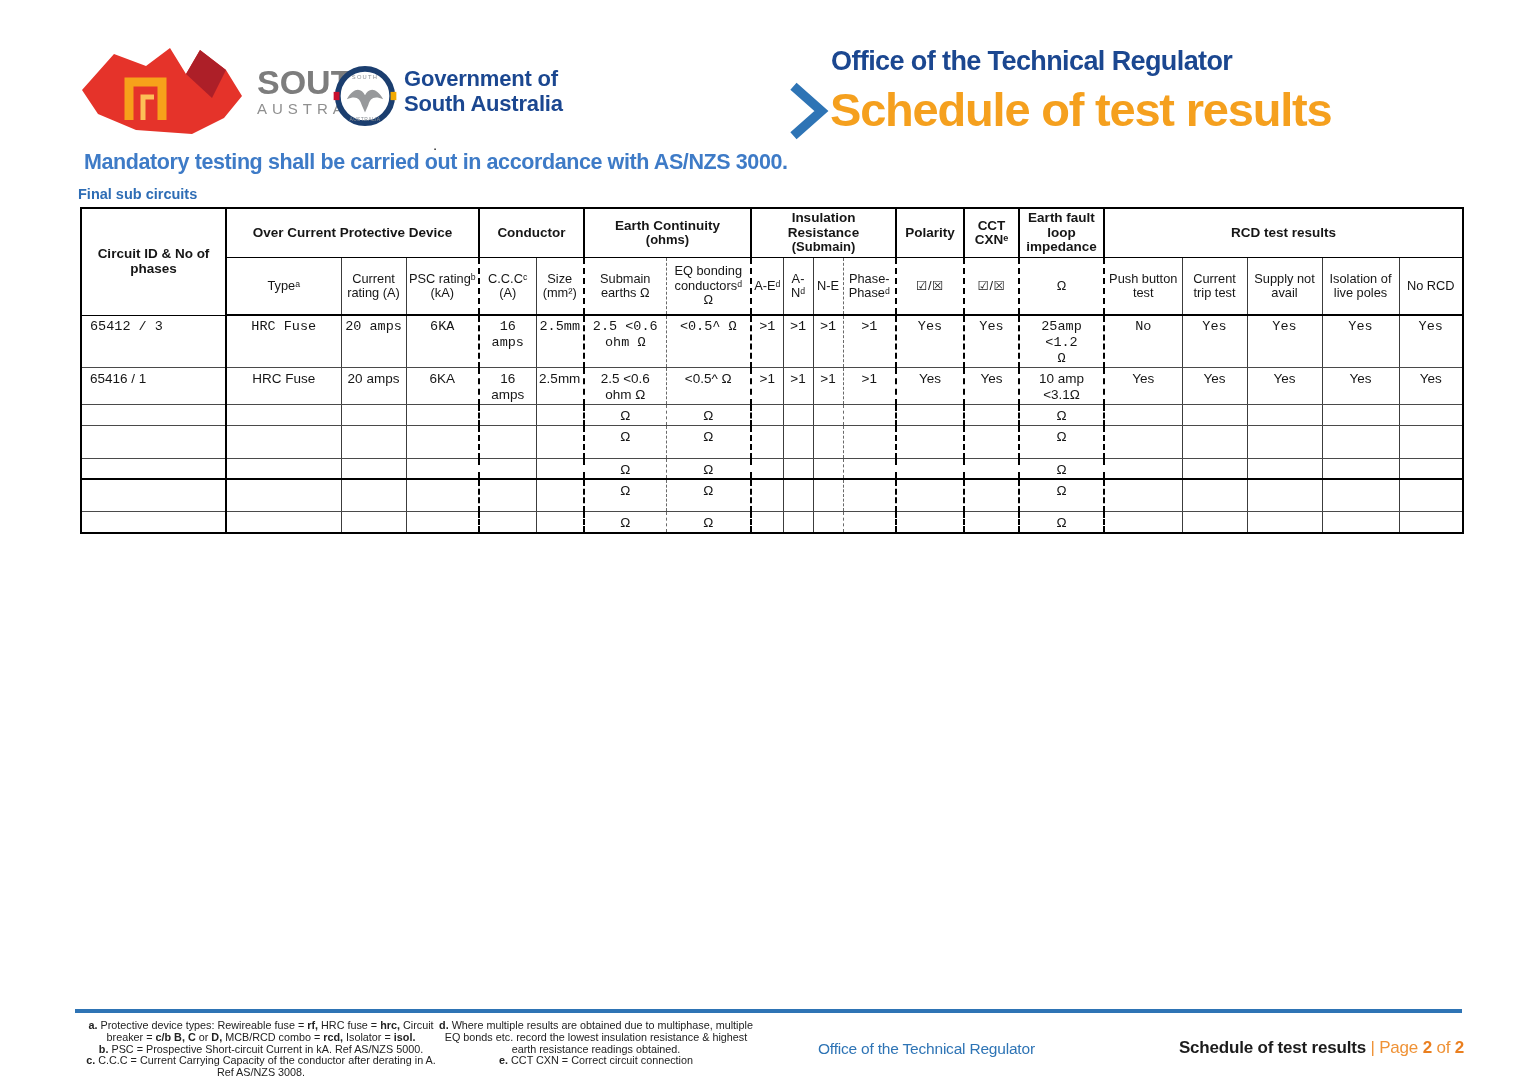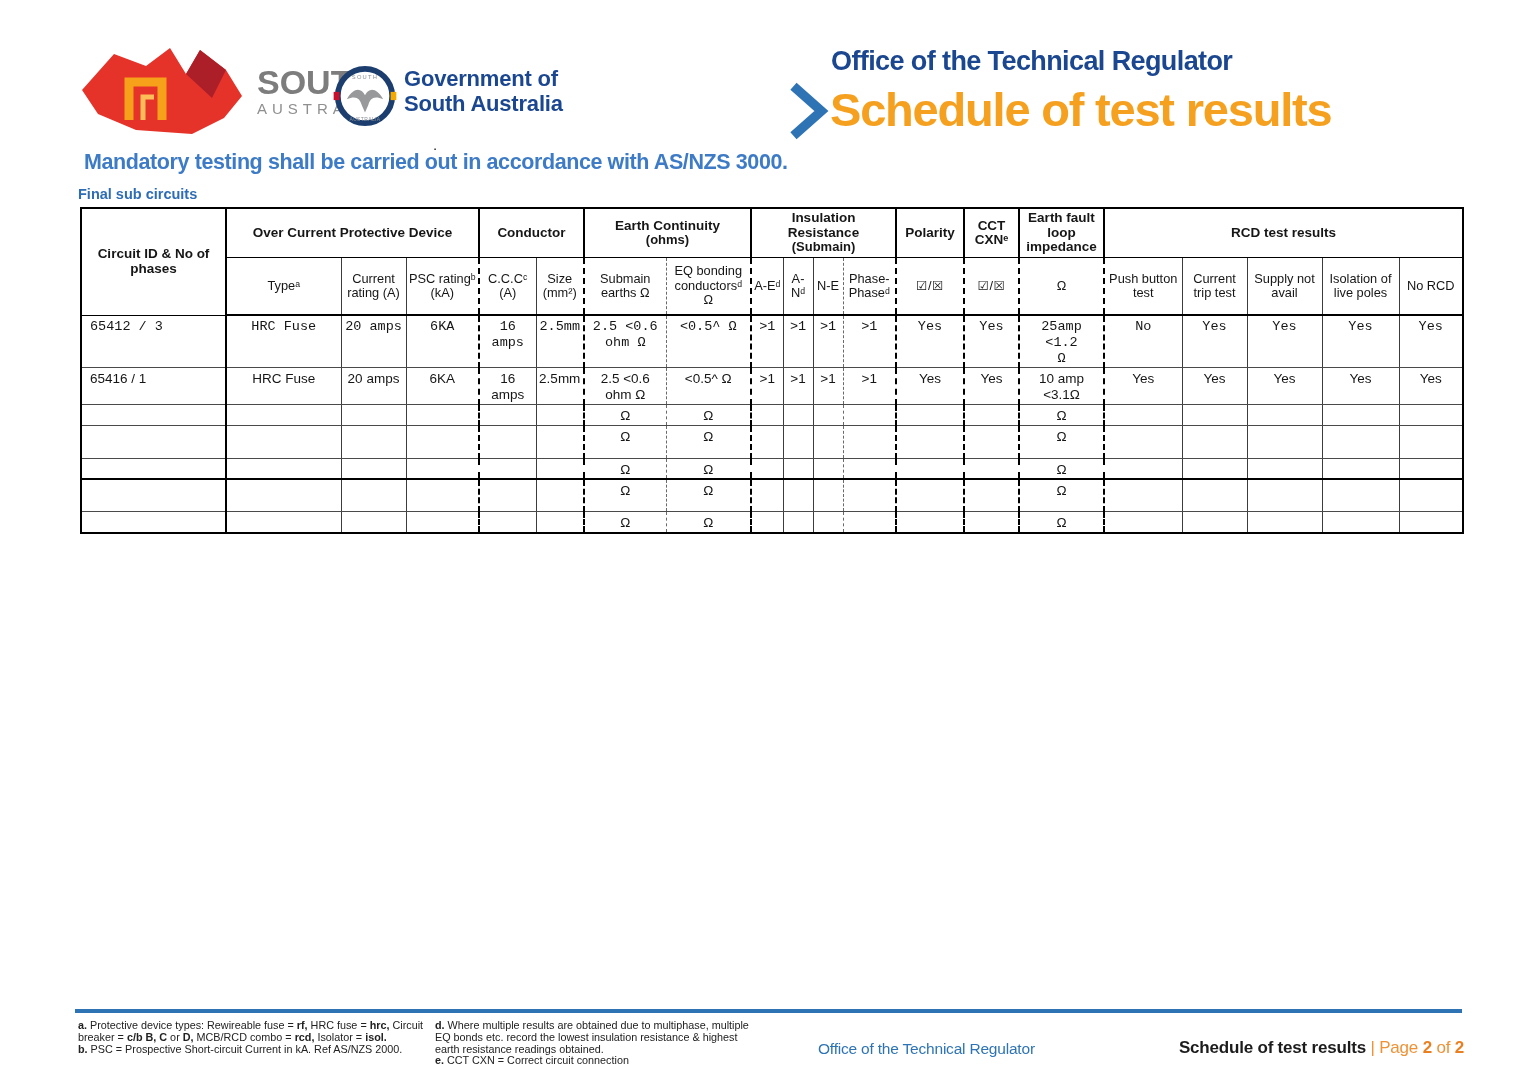--- a/index.html
+++ b/index.html
@@ -37,21 +37,21 @@
   .bL-solid{border-left:2.5px solid #000;}
   .bL-thick{border-left:2.5px solid #000;}
   .bL-thin{border-left:1px solid #3c3c3c;}
   .bL-dash{border-left:2.5px dashed #000;}
   .bL-dashlt{border-left:1px dashed #6a6a6a;}
   .al{text-align:left;padding-left:8px;}
   .chk{font-size:14.5px;letter-spacing:0.5px;}
 
   
   .rule{position:absolute;left:75px;top:1009px;width:1387px;height:3.5px;background:#2E74B5;}
-  .notes{position:absolute;top:1020px;font-size:10.8px;line-height:11.8px;color:#222;}
+  .notes{position:absolute;top:1020px;font-size:10.8px;line-height:11.8px;color:#222;text-align:center;}
   .notes-left{left:78px;width:366px;}
   .notes-right{left:435px;width:322px;}
   .notes p{margin:0;}
   .notes .b{font-weight:bold;}
   .foot-office{position:absolute;left:818px;top:1040px;font-size:15.5px;color:#2E74B5;letter-spacing:-0.2px;}
   .foot-right{position:absolute;top:1038px;right:72px;font-size:17px;letter-spacing:-0.2px;}
   .foot-right .k{color:#1c1c1c;font-weight:bold;}
   .foot-right .o{color:#EF9236;}
   .foot-right .ob{color:#EA7F1F;font-weight:bold;}
 </style>
@@ -339,21 +339,22 @@
             <td class="bL-thin"></td>
             <td class="bL-thin"></td>
           </tr>
         </tbody>
     </table>
   </div>
 
   <div class="rule"></div>
   <div class="notes notes-left" id="notes-left">
       <p><span class="b">a.</span><span> Protective device types: Rewireable fuse = </span><span class="b">rf,</span><span> HRC fuse = </span><span class="b">hrc,</span><span> Circuit breaker = </span><span class="b">c/b B, C</span><span> or </span><span class="b">D,</span><span> MCB/RCD combo = </span><span class="b">rcd,</span><span> Isolator = </span><span class="b">isol.</span></p>
-      <p><span class="b">b.</span><span> PSC = Prospective Short-circuit Current in kA. Ref AS/NZS 2000.</span></p>
+      <p><span class="b">b.</span><span> PSC = Prospective Short-circuit Current in kA. Ref AS/NZS 5000.</span></p>
+      <p><span class="b">c.</span><span> C.C.C = Current Carrying Capacity of the conductor after derating in A. Ref AS/NZS 3008.</span></p>
     </div>
   <div class="notes notes-right" id="notes-right">
       <p><span class="b">d.</span><span> Where multiple results are obtained due to multiphase, multiple EQ bonds etc. record the lowest insulation resistance &amp; highest earth resistance readings obtained.</span></p>
       <p><span class="b">e.</span><span> CCT CXN = Correct circuit connection</span></p>
     </div>
   <div class="foot-office">Office of the Technical Regulator</div>
   <div class="foot-right" id="foot-right"><span class="k">Schedule of test results </span><span class="o">| </span><span class="o">Page </span><span class="ob">2</span><span class="o"> of </span><span class="ob">2</span></div>
 
 </div>
 

